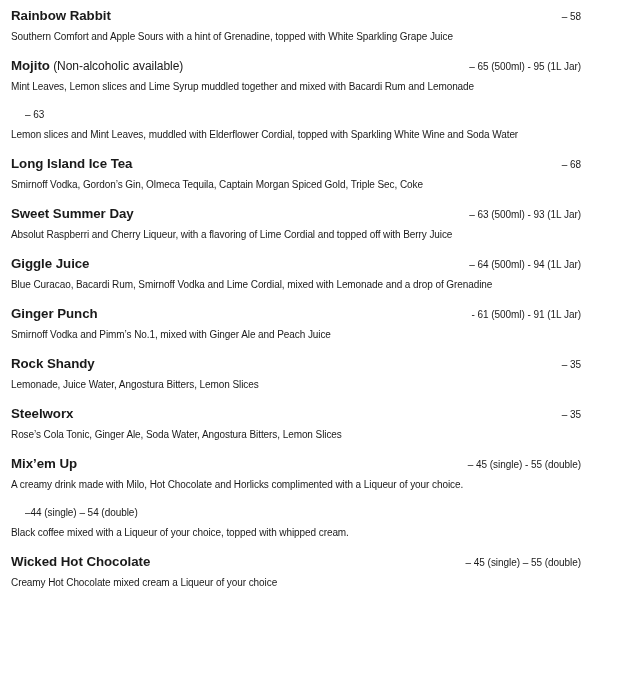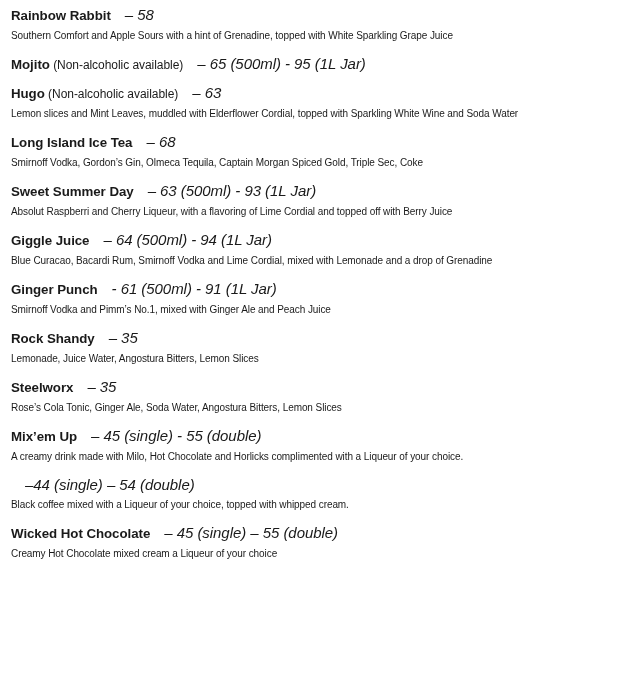--- a/index.html
+++ b/index.html
@@ -48,40 +48,40 @@
   .menu-item {
     margin: 0 0 10px 0;
   }
   .menu-item:last-child {
     margin-bottom: 12px;
   }
 
   .item-head {
     display: flex;
     align-items: baseline;
+    justify-content: space-between;
     width: 100%;
     line-height: 18px;
     white-space: nowrap;
   }
 
   .item-title {
     font-size: 13.3px;
     font-weight: bold;
     letter-spacing: -0.05px;
   }
 
   .item-qualifier {
     font-size: 12px;
     font-weight: normal;
     letter-spacing: -0.05px;
   }
 
   .item-price {
-    font-size: 15px;
-    font-style: italic;
+    font-size: 10px;
     font-weight: normal;
     letter-spacing: -0.05px;
     text-align: right;
     padding-left: 14px;
   }
 
   .item-desc {
     font-size: 10px;
     line-height: 19px;
     letter-spacing: -0.08px;
@@ -102,24 +102,24 @@
           <div><span class="item-title">Rainbow Rabbit</span></div>
           <div class="item-price">– 58</div>
         </div>
         <div class="item-desc">Southern Comfort and Apple Sours with a hint of Grenadine, topped with White Sparkling Grape Juice</div>
       </div>
       <div class="menu-item">
         <div class="item-head">
           <div><span class="item-title">Mojito</span><span class="item-qualifier"> (Non-alcoholic available)</span></div>
           <div class="item-price">– 65 (500ml)  - 95 (1L Jar)</div>
         </div>
+        <div class="item-desc">Mint Leaves, Lemon slices and Lime Syrup muddled together and mixed with Bacardi Rum and Lemonade</div>
       </div>
       <div class="menu-item">
         <div class="item-head">
-          <div><span class="item-title">Hugo</span><span class="item-qualifier"> (Non-alcoholic available)</span></div>
           <div class="item-price">– 63</div>
         </div>
         <div class="item-desc">Lemon slices and Mint Leaves, muddled with Elderflower Cordial, topped with Sparkling White Wine and Soda Water</div>
       </div>
       <div class="menu-item">
         <div class="item-head">
           <div><span class="item-title">Long Island Ice Tea</span></div>
           <div class="item-price">– 68</div>
         </div>
         <div class="item-desc">Smirnoff Vodka, Gordon’s Gin, Olmeca Tequila, Captain Morgan Spiced Gold, Triple Sec, Coke</div>

